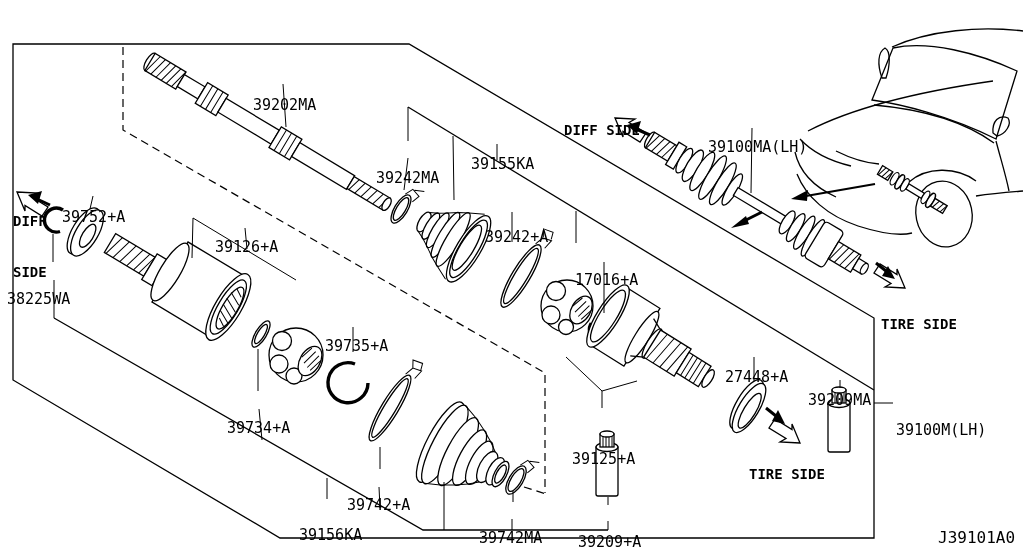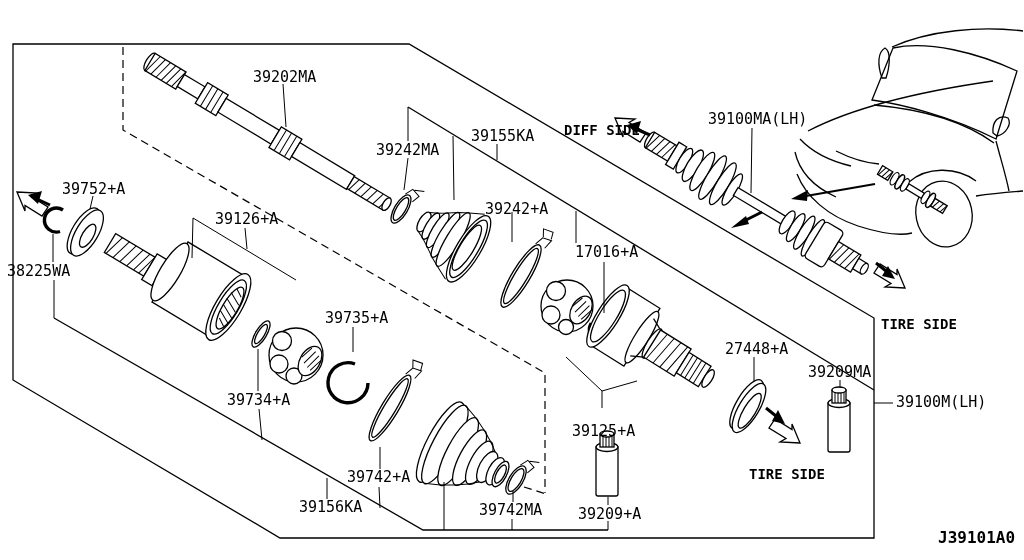--- a/index.html
+++ b/index.html
@@ -1,21 +1,21 @@
 <!DOCTYPE html>
 <html><head>
 <meta charset="utf-8">
 <style>
   html,body{margin:0;padding:0;background:#fff;}
   #stage{position:relative;width:1024px;height:560px;background:#ffffff;overflow:hidden;
          font-family:"DejaVu Sans Mono", monospace;}
   #art{position:absolute;left:0;top:0;}
-  .lbl{position:absolute;font-size:15px;line-height:14px;color:#000;white-space:pre;letter-spacing:0px;}
+  .lbl{position:absolute;font-size:15px;line-height:14px;color:#000;white-space:pre;letter-spacing:0px;margin-top:28px;}
   .dir{position:absolute;font-size:14px;line-height:17px;color:#000;white-space:pre;font-weight:bold;margin-top:24px;}
-  .code{position:absolute;font-size:16px;color:#000;white-space:pre;font-weight:bold;}
+  .code{position:absolute;font-size:16px;color:#000;white-space:pre;font-weight:normal;}
   .ln{fill:none;stroke:#000;stroke-width:1.3;}
   .lt{fill:none;stroke:#000;stroke-width:1;}
   .th{fill:none;stroke:#000;stroke-width:3.4;}
   .th2{fill:none;stroke:#000;stroke-width:2.6;}
   .fw{fill:#fff;stroke:#000;stroke-width:1.3;}
   .dash{fill:none;stroke:#000;stroke-width:1.2;stroke-dasharray:8 5;}
   .sld{fill:#000;stroke:none;}
   .tl{fill:none;stroke:#000;stroke-width:3;}
 </style>
 </head>
@@ -283,20 +283,24 @@
     <polygon class="sld" points="785,424 772,421 778,410"></polygon>
     <path class="tl" d="M766,408 L776,416"></path>
   </g>
   <g>
     <use href="#harrow" class="fw" transform="translate(905,288) rotate(180)"></use>
     <polygon class="sld" points="895,279 882,276 888,266"></polygon>
     <path class="tl" d="M876,263 L886,271"></path>
   </g>
 </svg>
 
+<div class="dir" style="left:13px;top:155px">
+  <span style="display:block">DIFF</span>
+  <span style="display:block">SIDE</span>
+</div>
 <div class="dir" style="left:564px;top:98px">DIFF SIDE</div>
 <div class="dir" style="left:749px;top:442px">TIRE SIDE</div>
 <div class="dir" style="left:881px;top:292px">TIRE SIDE</div>
 
 <div class="lbl" style="left:253px;top:70px">39202MA</div>
 <div class="lbl" style="left:376px;top:143px">39242MA</div>
 <div class="lbl" style="left:471px;top:129px">39155KA</div>
 <div class="lbl" style="left:485px;top:202px">39242+A</div>
 <div class="lbl" style="left:575px;top:245px">17016+A</div>
 <div class="lbl" style="left:708px;top:112px">39100MA(LH)</div>

